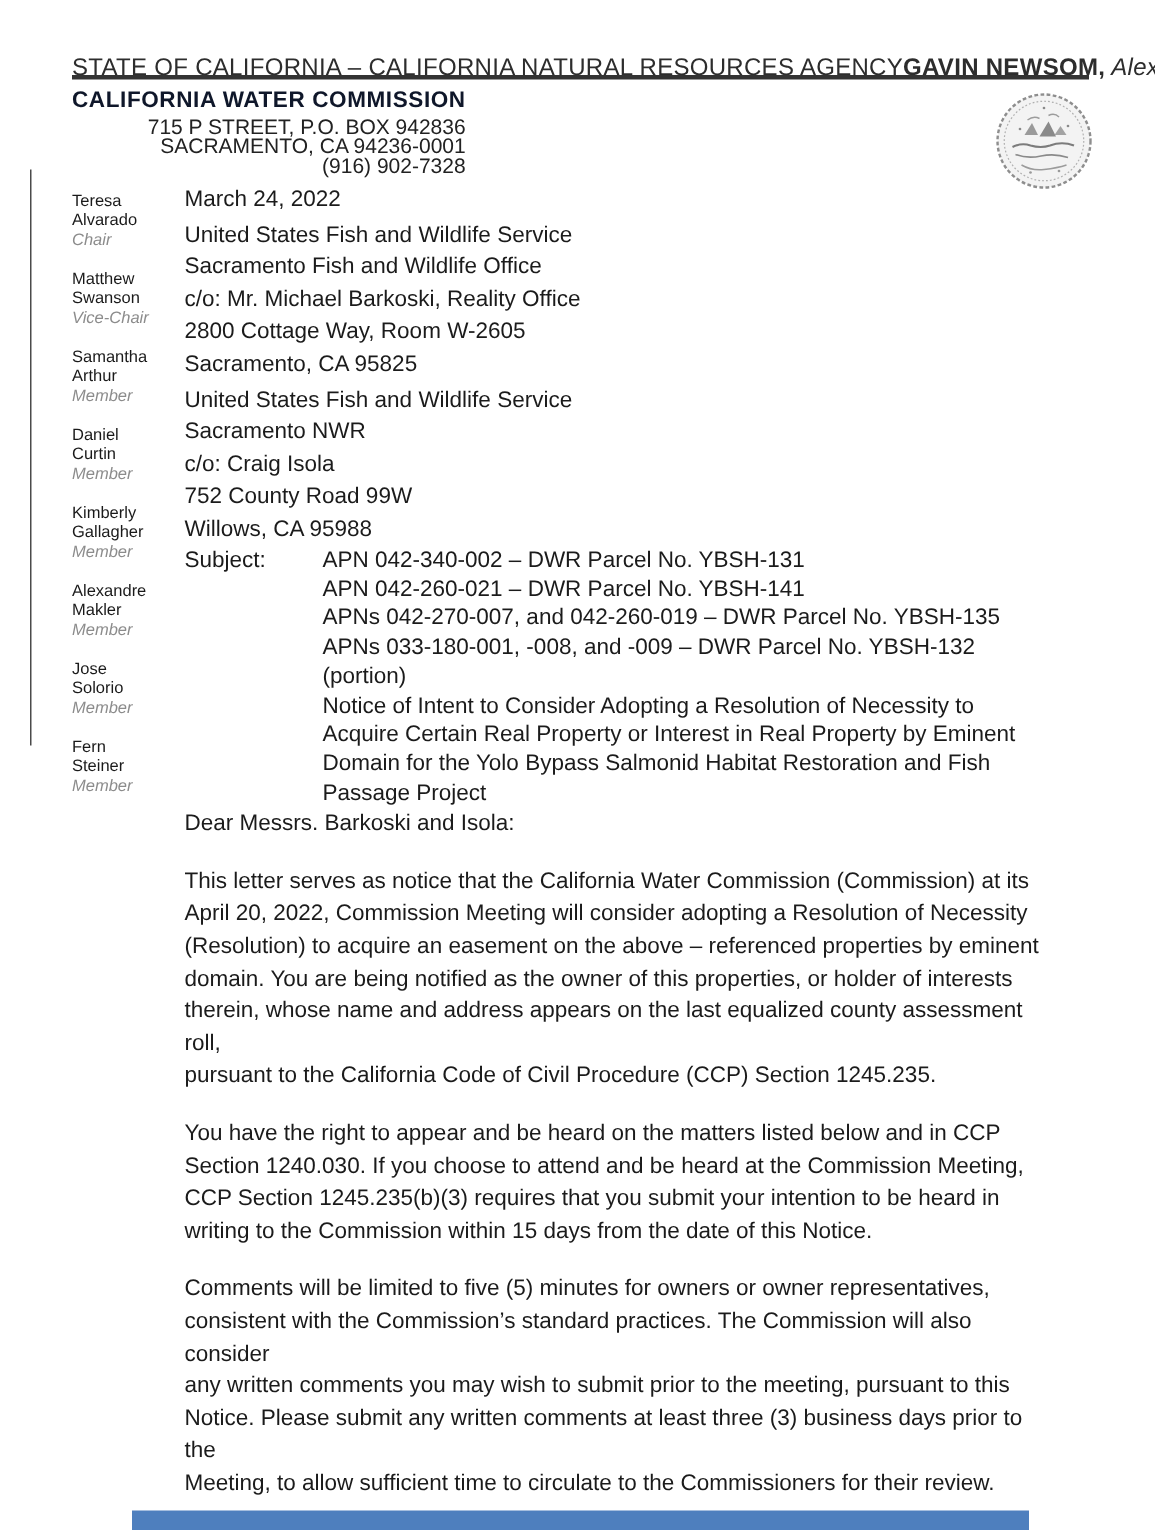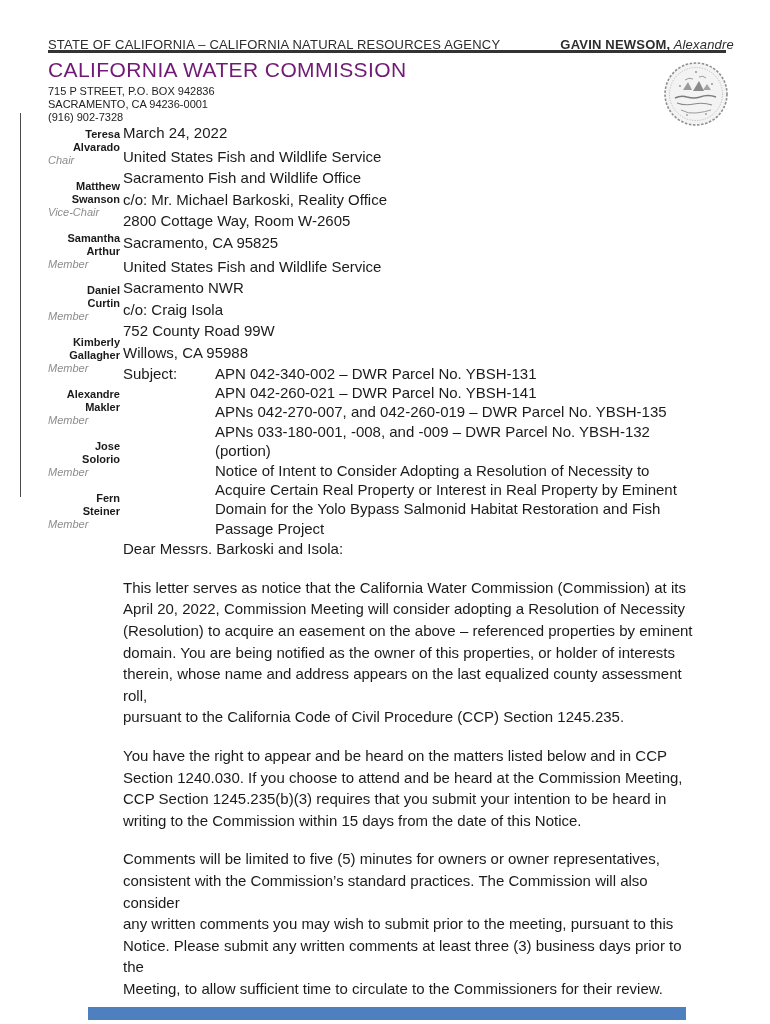--- a/index.html
+++ b/index.html
@@ -15,62 +15,63 @@
     overflow: hidden;
   }
 
   
   .topbar {
     position: absolute;
     left: 48px; right: 36px; top: 37px;
     display: flex;
     justify-content: space-between;
     align-items: flex-end;
-    font-size: 13px;
+    font-size: 16px;
     letter-spacing: 0.2px;
     color: #2d2d2d;
     white-space: nowrap;
   }
   .topbar .gov-name { font-weight: bold; }
   .topbar .gov-title { font-style: italic; }
   .head-rule {
     position: absolute;
     left: 48px; right: 44px; top: 50px;
     height: 3px;
     border-top: 2px solid #333333;
     border-bottom: 1px solid #333333;
   }
   .org { position: absolute; left: 48px; top: 58px; }
   .org-name {
-    font-size: 21px;
-    font-weight: normal;
+    font-size: 15px;
+    font-weight: bold;
     letter-spacing: 0.4px;
-    color: #701a75;
+    color: #0f172a;
   }
   .org-address {
     margin-top: 3px;
-    font-size: 11px;
+    font-size: 14px;
     line-height: 13px;
     color: #222;
     white-space: pre-line;
+    text-align: right;
   }
   .seal { position: absolute; left: 663px; top: 60px; width: 66px; height: 68px; }
 
   
   .left-line {
     position: absolute;
     left: 20px; top: 113px;
     width: 1px; height: 384px;
     background: #4a4a4a;
   }
 
   
   .sidebar { position: absolute; left: 48px; top: 128px; width: 72px; }
   .commissioner { margin-bottom: 13px; font-size: 11px; line-height: 13px; }
-  .commissioner .name { font-weight: bold; color: #1a1a1a; white-space: pre-line; text-align: right; }
+  .commissioner .name { font-weight: normal; color: #1a1a1a; white-space: pre-line; }
   .commissioner .role { color: #8c8c8c; font-style: italic; }
 
   
   .main {
     position: absolute;
     left: 123px; top: 122px;
     width: 582px;
     font-size: 15px;
     line-height: 21.6px;
     color: #1b1b1b;

